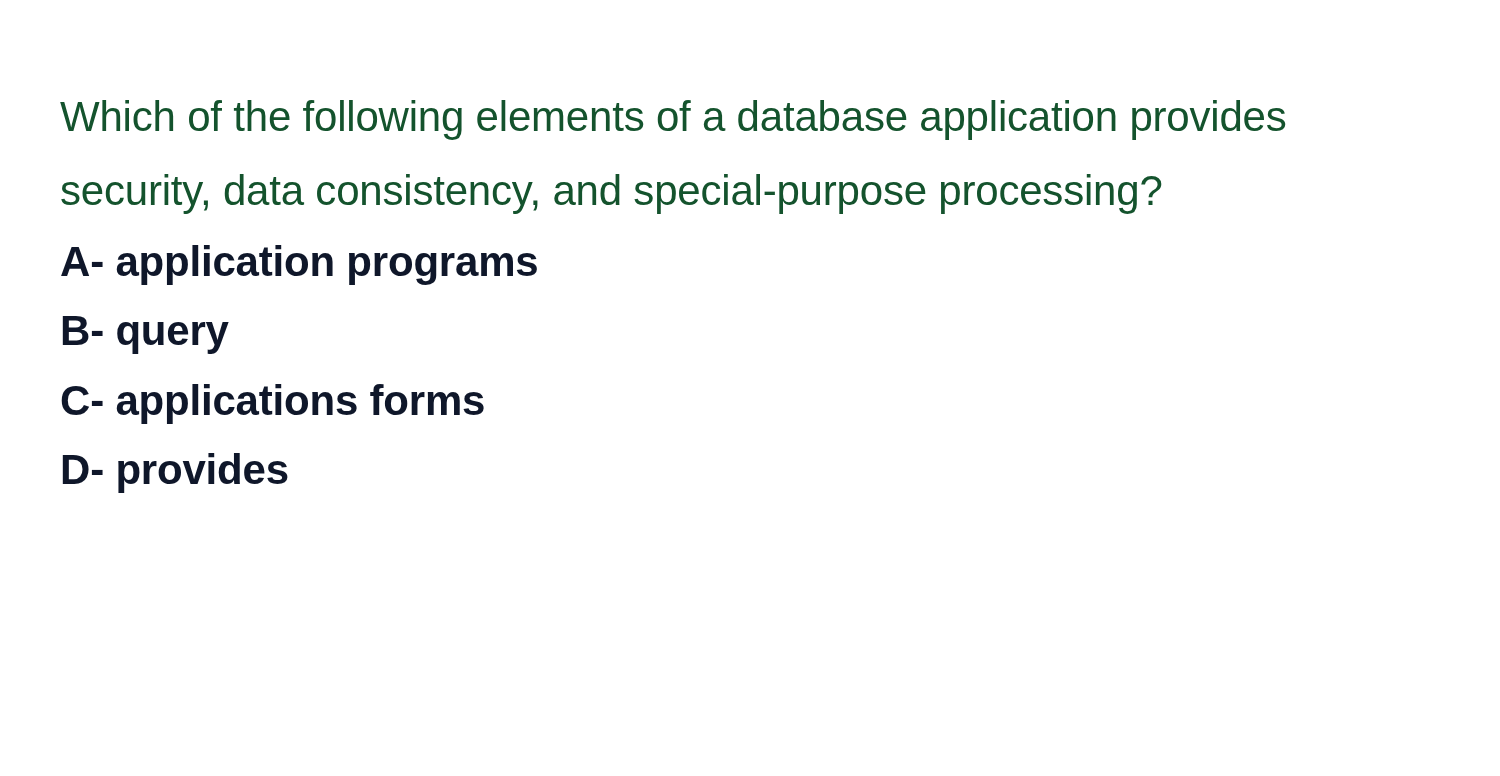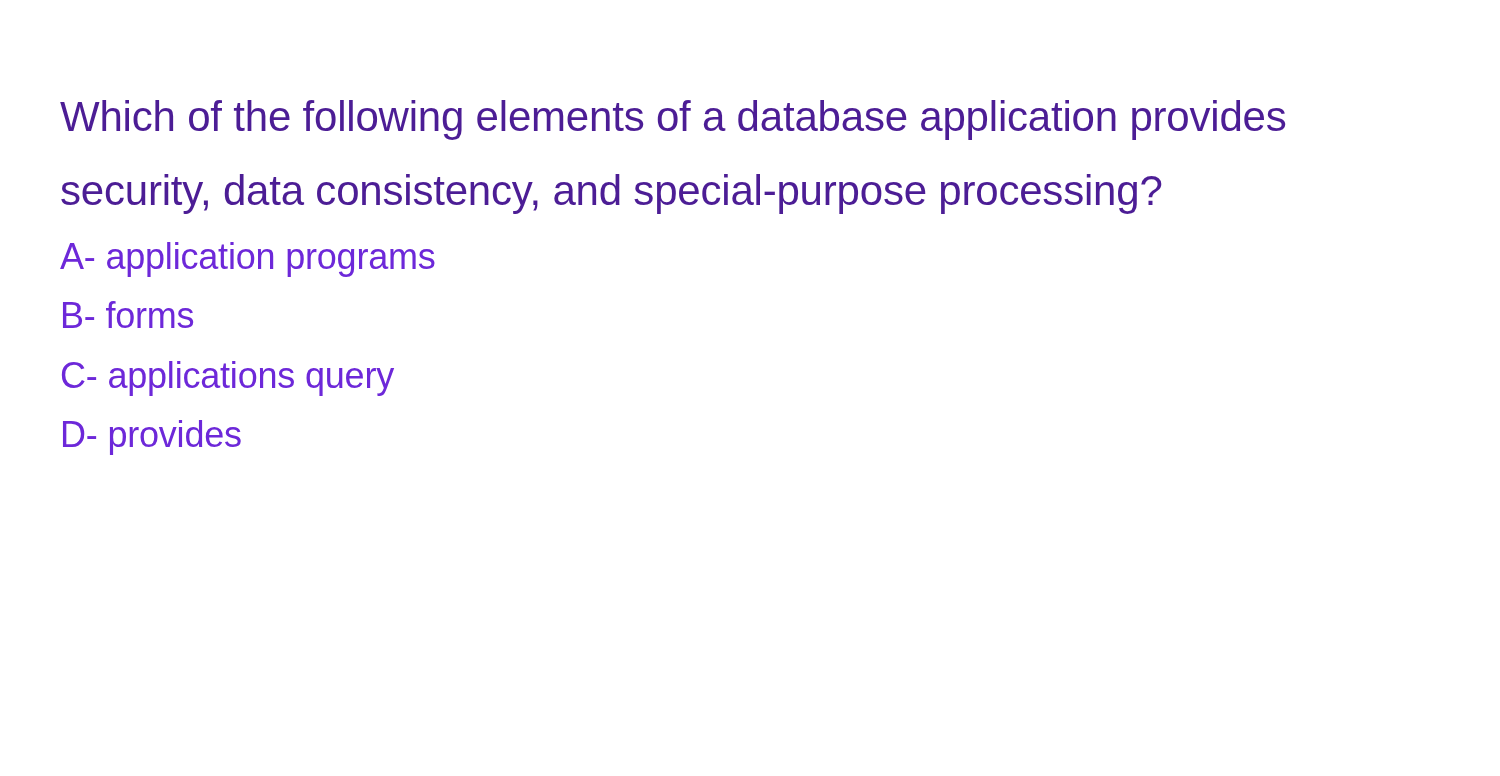--- a/index.html
+++ b/index.html
@@ -10,32 +10,32 @@
     body {
       width: 1500px;
       height: 776px;
       background: #ffffff;
       font-family: -apple-system, BlinkMacSystemFont, "Segoe UI", Helvetica, Arial, sans-serif;
       padding: 80px 60px;
     }
     .question-text {
       font-size: 42px;
       line-height: 1.75;
-      color: #4c1d95;
+      color: #14532d;
       font-weight: 400;
       letter-spacing: -0.2px;
     }
     .option {
-      font-size: 36px;
+      font-size: 42px;
       line-height: 1.65;
-      color: #6d28d9;
-      font-weight: 400;
+      color: #0f172a;
+      font-weight: 700;
       letter-spacing: -0.2px;
     }
   </style>
 </head>
 <body>
 
 <div class="question-text">Which of the following elements of a database application provides security, data consistency, and special-purpose processing?</div>
 <div class="option">A- application programs</div>
-<div class="option">B- forms</div>
-<div class="option">C- applications query</div>
+<div class="option">B- query</div>
+<div class="option">C- applications forms</div>
 <div class="option">D- provides</div>
 
 </body></html>

